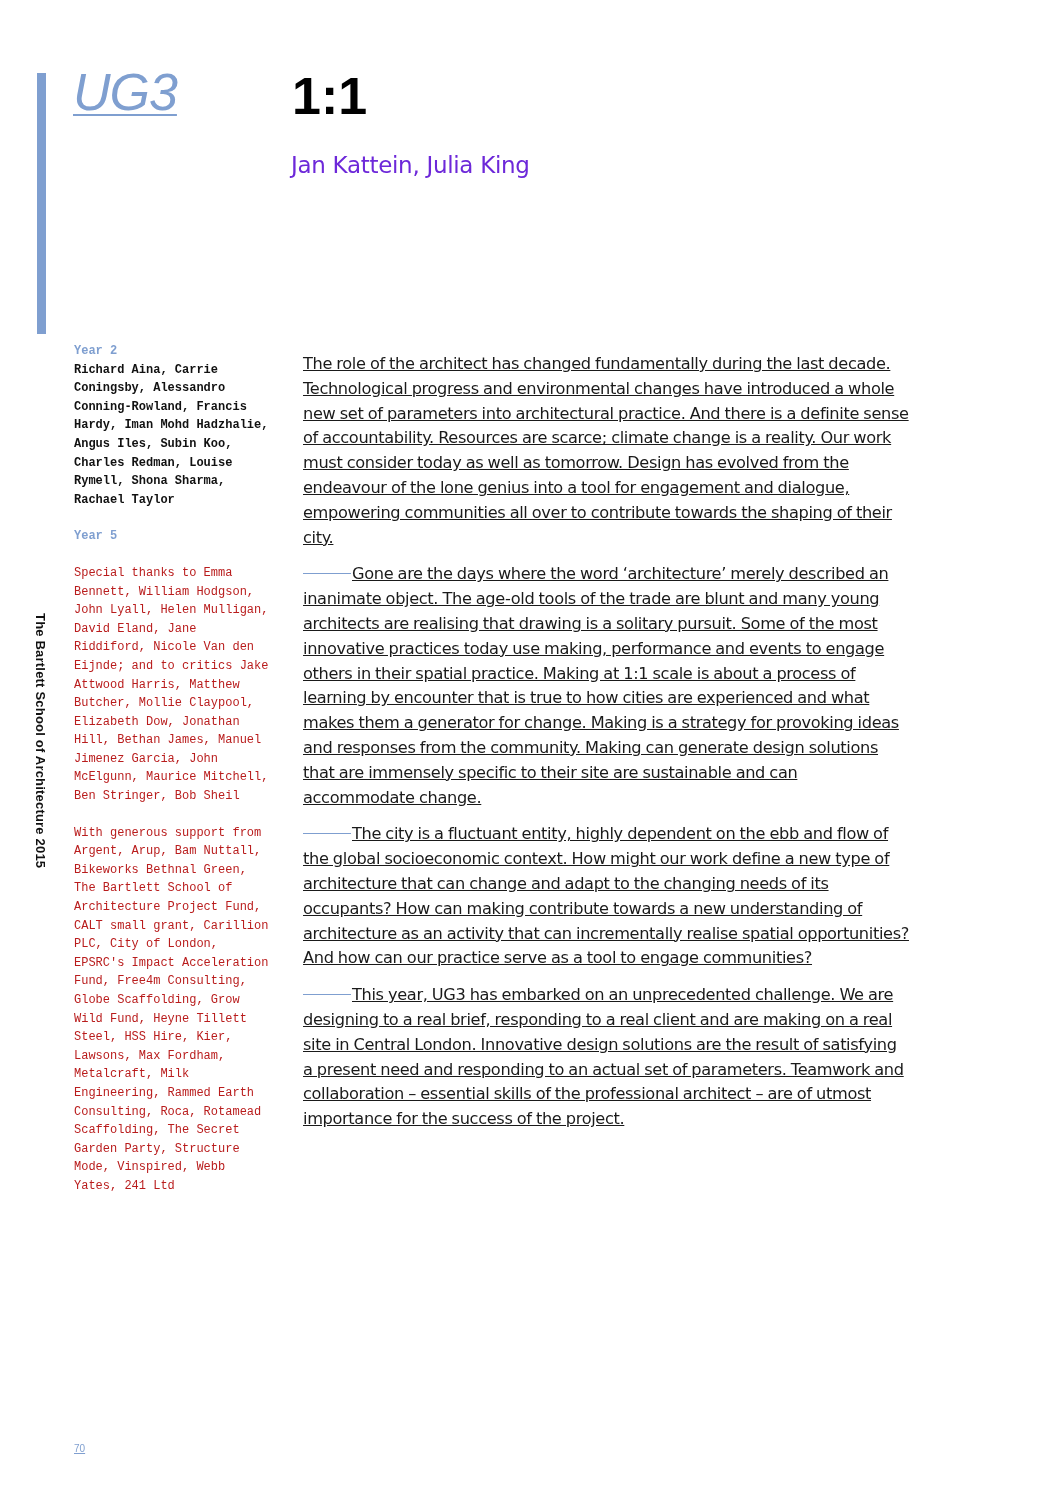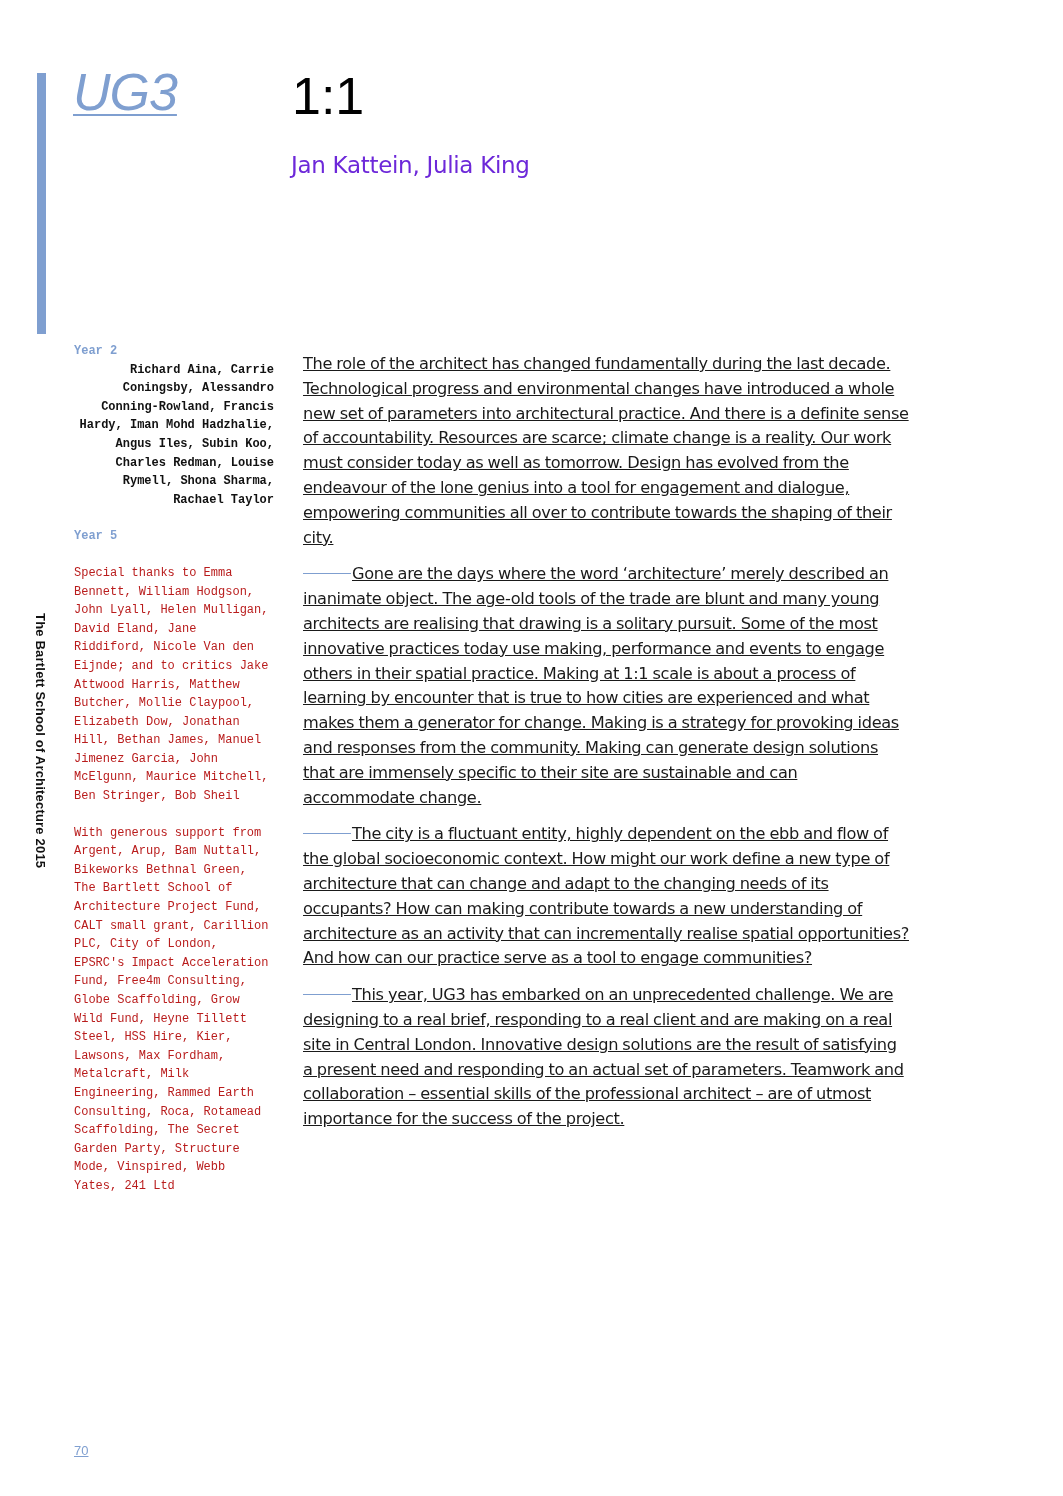--- a/index.html
+++ b/index.html
@@ -1,30 +1,30 @@
 <!DOCTYPE html>
 <html><head>
   <meta charset="utf-8">
   <style>
     html, body { margin: 0; padding: 0; background: #ffffff; }
     body { width: 1063px; height: 1496px; position: relative; overflow: hidden; }
     .accent-bar { position: absolute; left: 37px; top: 73px; width: 9px; height: 261px; background: #7f9fd0; }
     .unit-code { position: absolute; left: 73px; top: 66px; font-family: "Liberation Sans", sans-serif; font-weight: 300; font-size: 52px; color: #7f9fd0; text-decoration: underline; text-decoration-thickness: 2px; text-underline-offset: 4px; letter-spacing: -1px; line-height: 1; font-style: italic; }
-    .page-title { position: absolute; left: 292px; top: 70px; font-family: "Liberation Sans", sans-serif; font-weight: 400; font-size: 52px; color: #000; line-height: 1; }
+    .page-title { position: absolute; left: 292px; top: 70px; font-family: "Liberation Sans", sans-serif; font-weight: 700; font-size: 52px; color: #000; line-height: 1; }
     .tutors { position: absolute; left: 291px; top: 152px; font-family: "DejaVu Sans", sans-serif; font-size: 23px; color: #6d28d9; line-height: 1.2; letter-spacing: -0.3px; }
     .sidebar { position: absolute; left: 74px; top: 342px; width: 200px; font-family: Liberation Mono, monospace; font-size: 12px; line-height: 18.6px; color: #111; }
     .sidebar .label { color: #7f9fd0; font-weight: 700; }
-    .sidebar .names { font-weight: 700; color: #111; text-align: right; }
+    .sidebar .names { font-weight: 700; color: #111; }
     .sidebar .block { margin-bottom: 18px; }
     .sidebar .plain { font-weight: 400; color: #b91c1c; }
     .vertical-label { position: absolute; left: 33px; top: 613px; writing-mode: vertical-rl; font-family: "Liberation Sans", sans-serif; font-weight: 700; font-size: 13px; color: #111; letter-spacing: 0.2px; }
     .body-text { position: absolute; left: 291px; top: 340px; width: 630px; font-family: "DejaVu Sans", sans-serif; font-size: 16.2px; line-height: 24.8px; color: #1a1a1a; letter-spacing: -0.35px; word-spacing: -0.5px; }
     .body-text p { margin: 12px; text-decoration: underline; }
     .indent-rule { display: inline-block; width: 48px; height: 1px; background: #7f9fd0; vertical-align: middle; margin-right: 1px; position: relative; top: -1px; }
-    .page-number { position: absolute; left: 74px; top: 1443px; font-family: "Liberation Sans", sans-serif; font-size: 13px; color: #7f9fd0; text-decoration: underline; }
+    .page-number { position: absolute; left: 74px; top: 1443px; font-family: "Liberation Sans", sans-serif; font-size: 10px; color: #7f9fd0; text-decoration: underline; }
   </style>
 </head>
 <body>
 
 <div class="accent-bar"></div>
 
 <div class="unit-code">UG3</div>
 <div class="page-title">1:1</div>
 <div class="tutors">Jan Kattein, Julia King</div>
 

